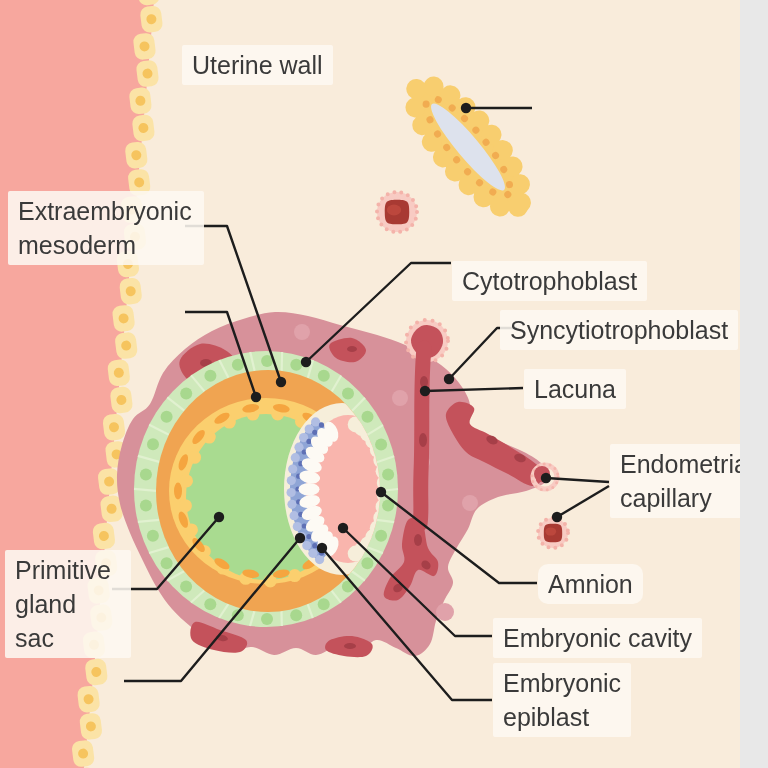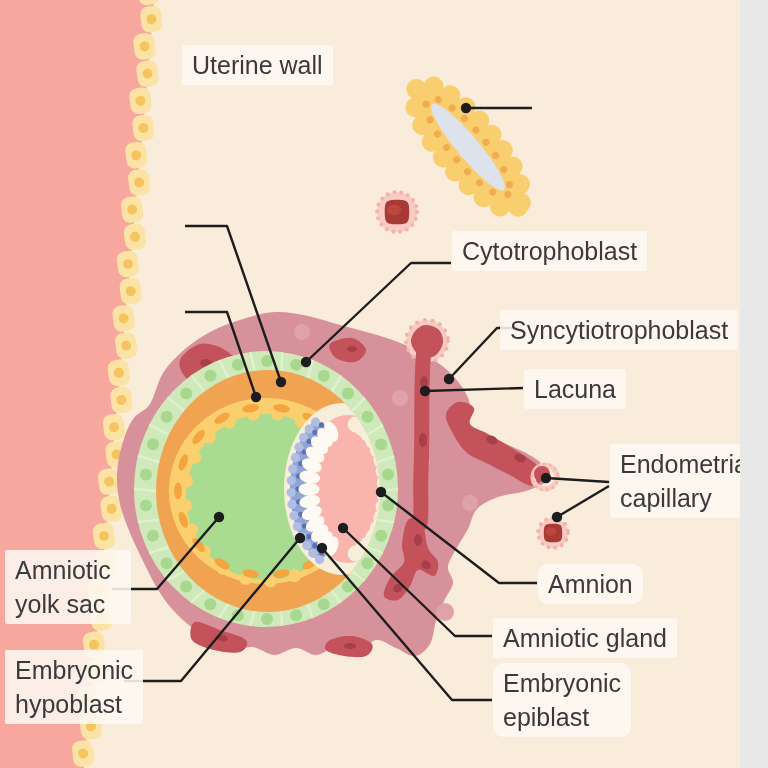--- a/index.html
+++ b/index.html
@@ -368,22 +368,22 @@
         <polyline points="219,517 157,589 112,589" fill="none" stroke="#1d1d1d" stroke-width="2.4" stroke-linejoin="round"></polyline>
         <circle cx="219" cy="517" r="5.2" fill="#1d1d1d"></circle>
         <polyline points="281,382 227,226 185,226" fill="none" stroke="#1d1d1d" stroke-width="2.4" stroke-linejoin="round"></polyline>
         <circle cx="281" cy="382" r="5.2" fill="#1d1d1d"></circle>
         <polyline points="256,397 227,312 185,312" fill="none" stroke="#1d1d1d" stroke-width="2.4" stroke-linejoin="round"></polyline>
         <circle cx="256" cy="397" r="5.2" fill="#1d1d1d"></circle>
       </g>
   </svg>
 
   <div class="lbl" style="left:182px;top:45px;">Uterine wall</div>
-  <div class="lbl" style="left:452px;top:231px;">Cytotrophoblast</div>
+  <div class="lbl wrap" style="left:8px;top:191px;width:176px;">Extraembryonic mesoderm</div>
+  <div class="lbl" style="left:452px;top:261px;">Cytotrophoblast</div>
   <div class="lbl" style="left:500px;top:310px;">Syncytiotrophoblast</div>
   <div class="lbl" style="left:524px;top:369px;">Lacuna</div>
   <div class="lbl wrap" style="left:610px;top:444px;width:136px;">Endometrial capillary</div>
-  <div class="lbl wrap" style="left:5px;top:550px;width:106px;">Amniotic yolk sac</div>
+  <div class="lbl wrap" style="left:5px;top:550px;width:106px;">Primitive gland sac</div>
   <div class="lbl" style="left:538px;top:564px;border-radius:10px;">Amnion</div>
-  <div class="lbl" style="left:493px;top:618px;">Amniotic gland</div>
-  <div class="lbl wrap" style="left:5px;top:650px;width:118px;">Embryonic hypoblast</div>
-  <div class="lbl wrap" style="left:493px;top:663px;width:118px;border-radius:10px;">Embryonic epiblast</div>
+  <div class="lbl" style="left:493px;top:618px;">Embryonic cavity</div>
+  <div class="lbl wrap" style="left:493px;top:663px;width:118px;">Embryonic epiblast</div>
 </div>
 
 </body></html>

